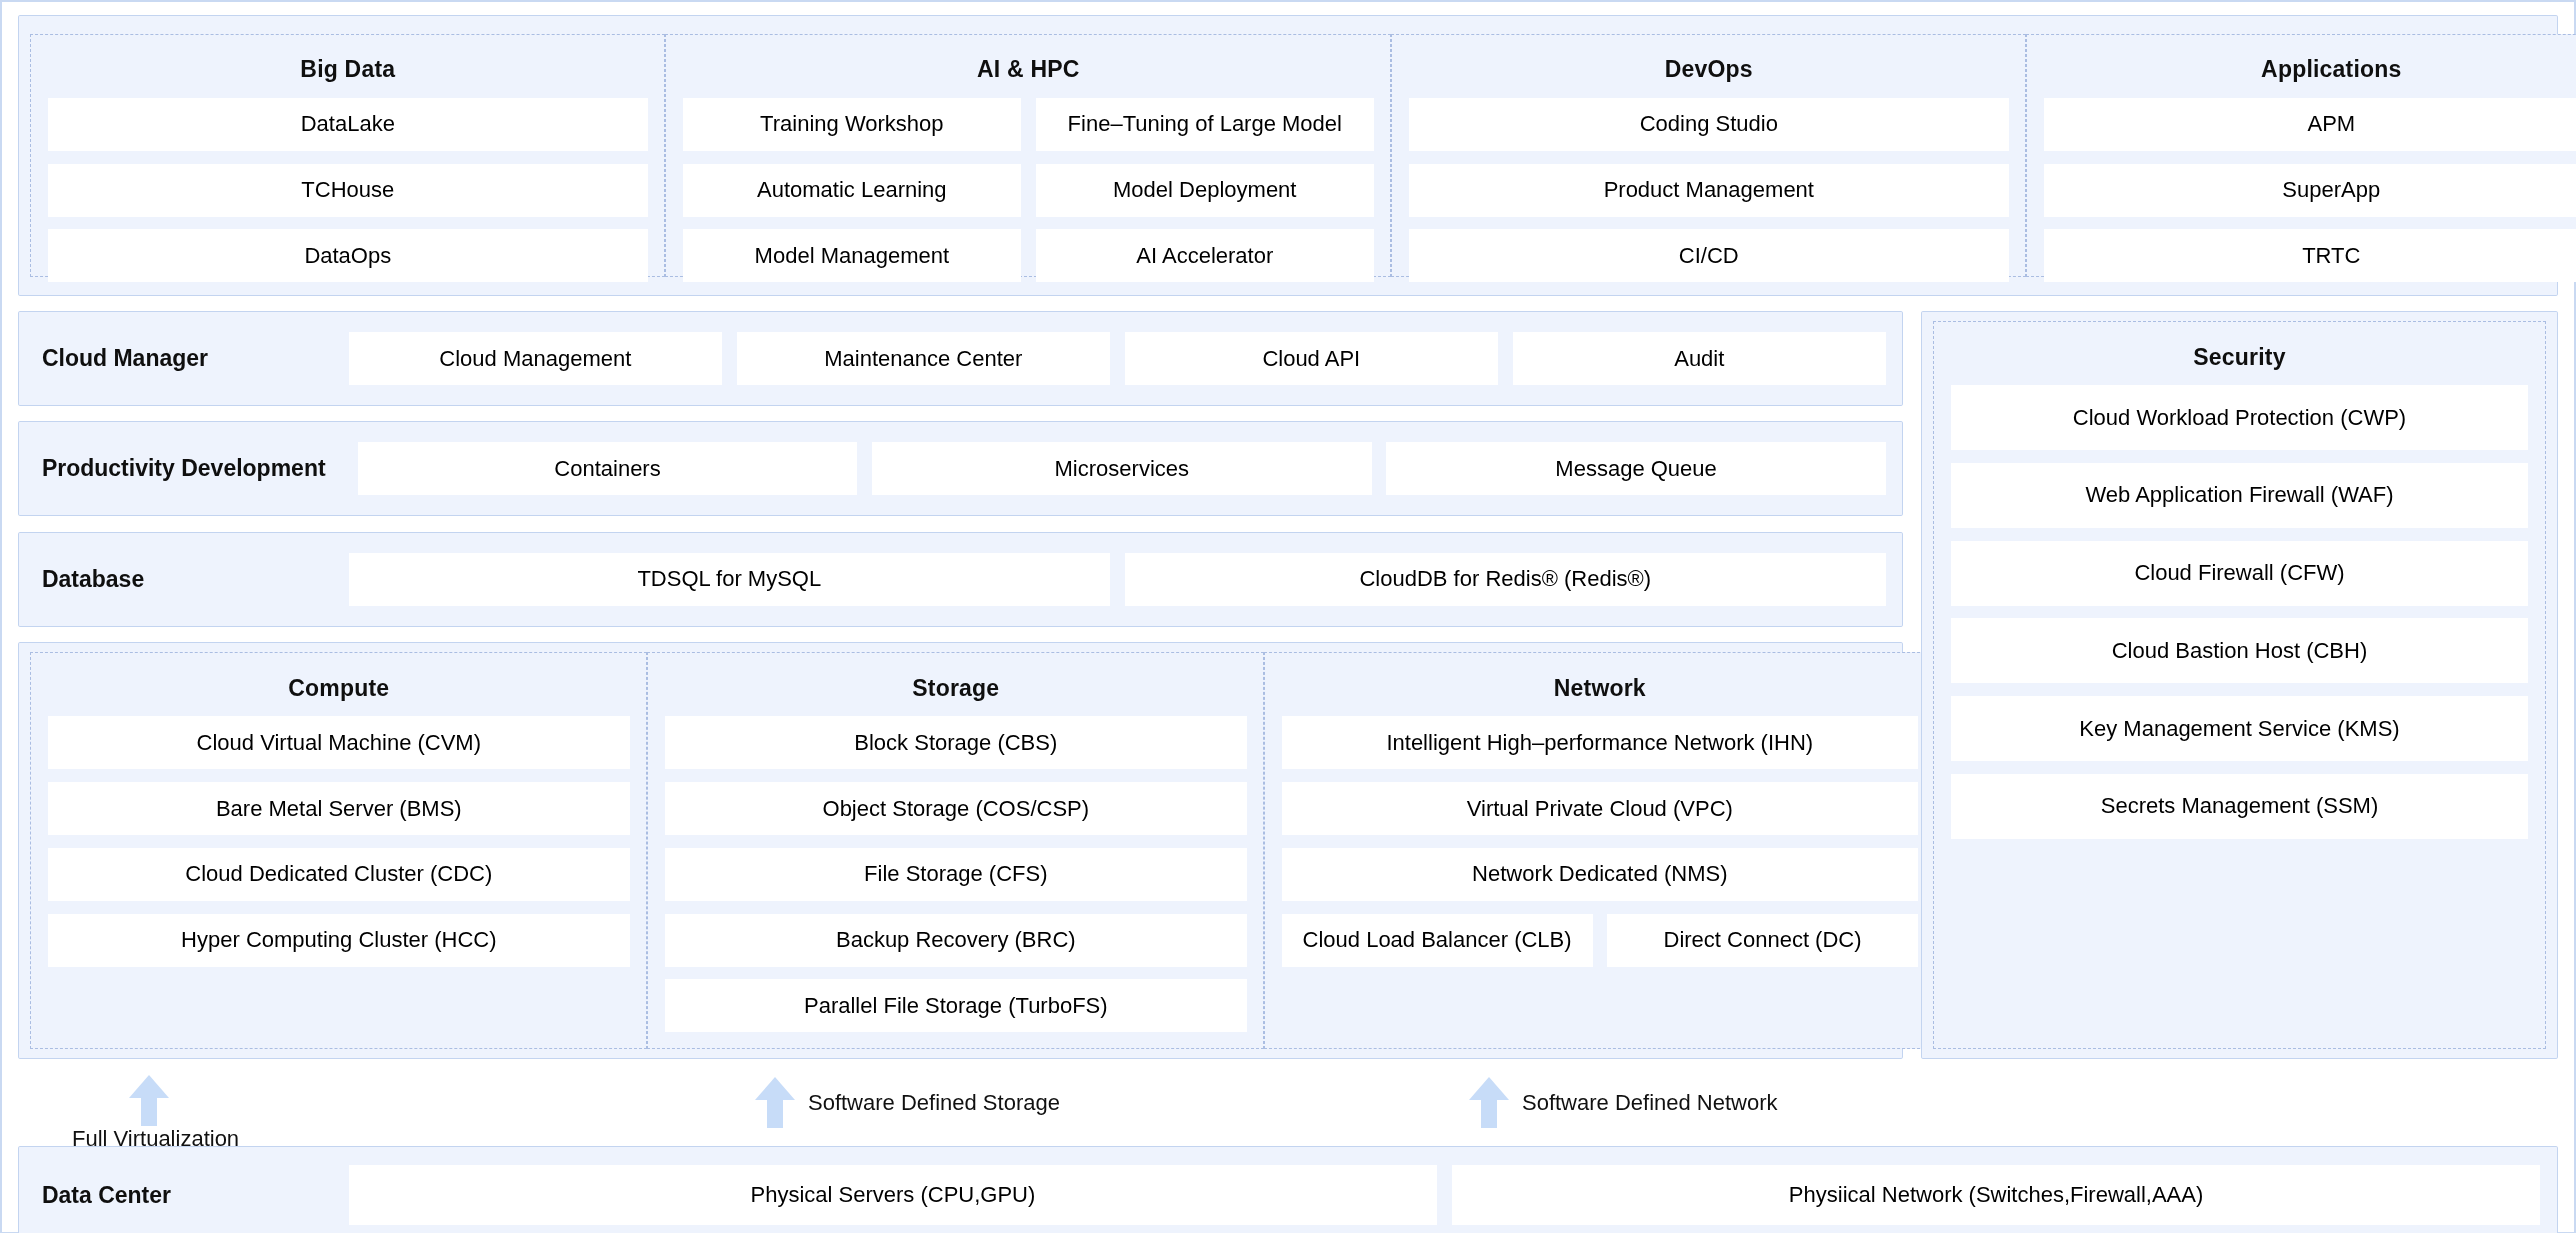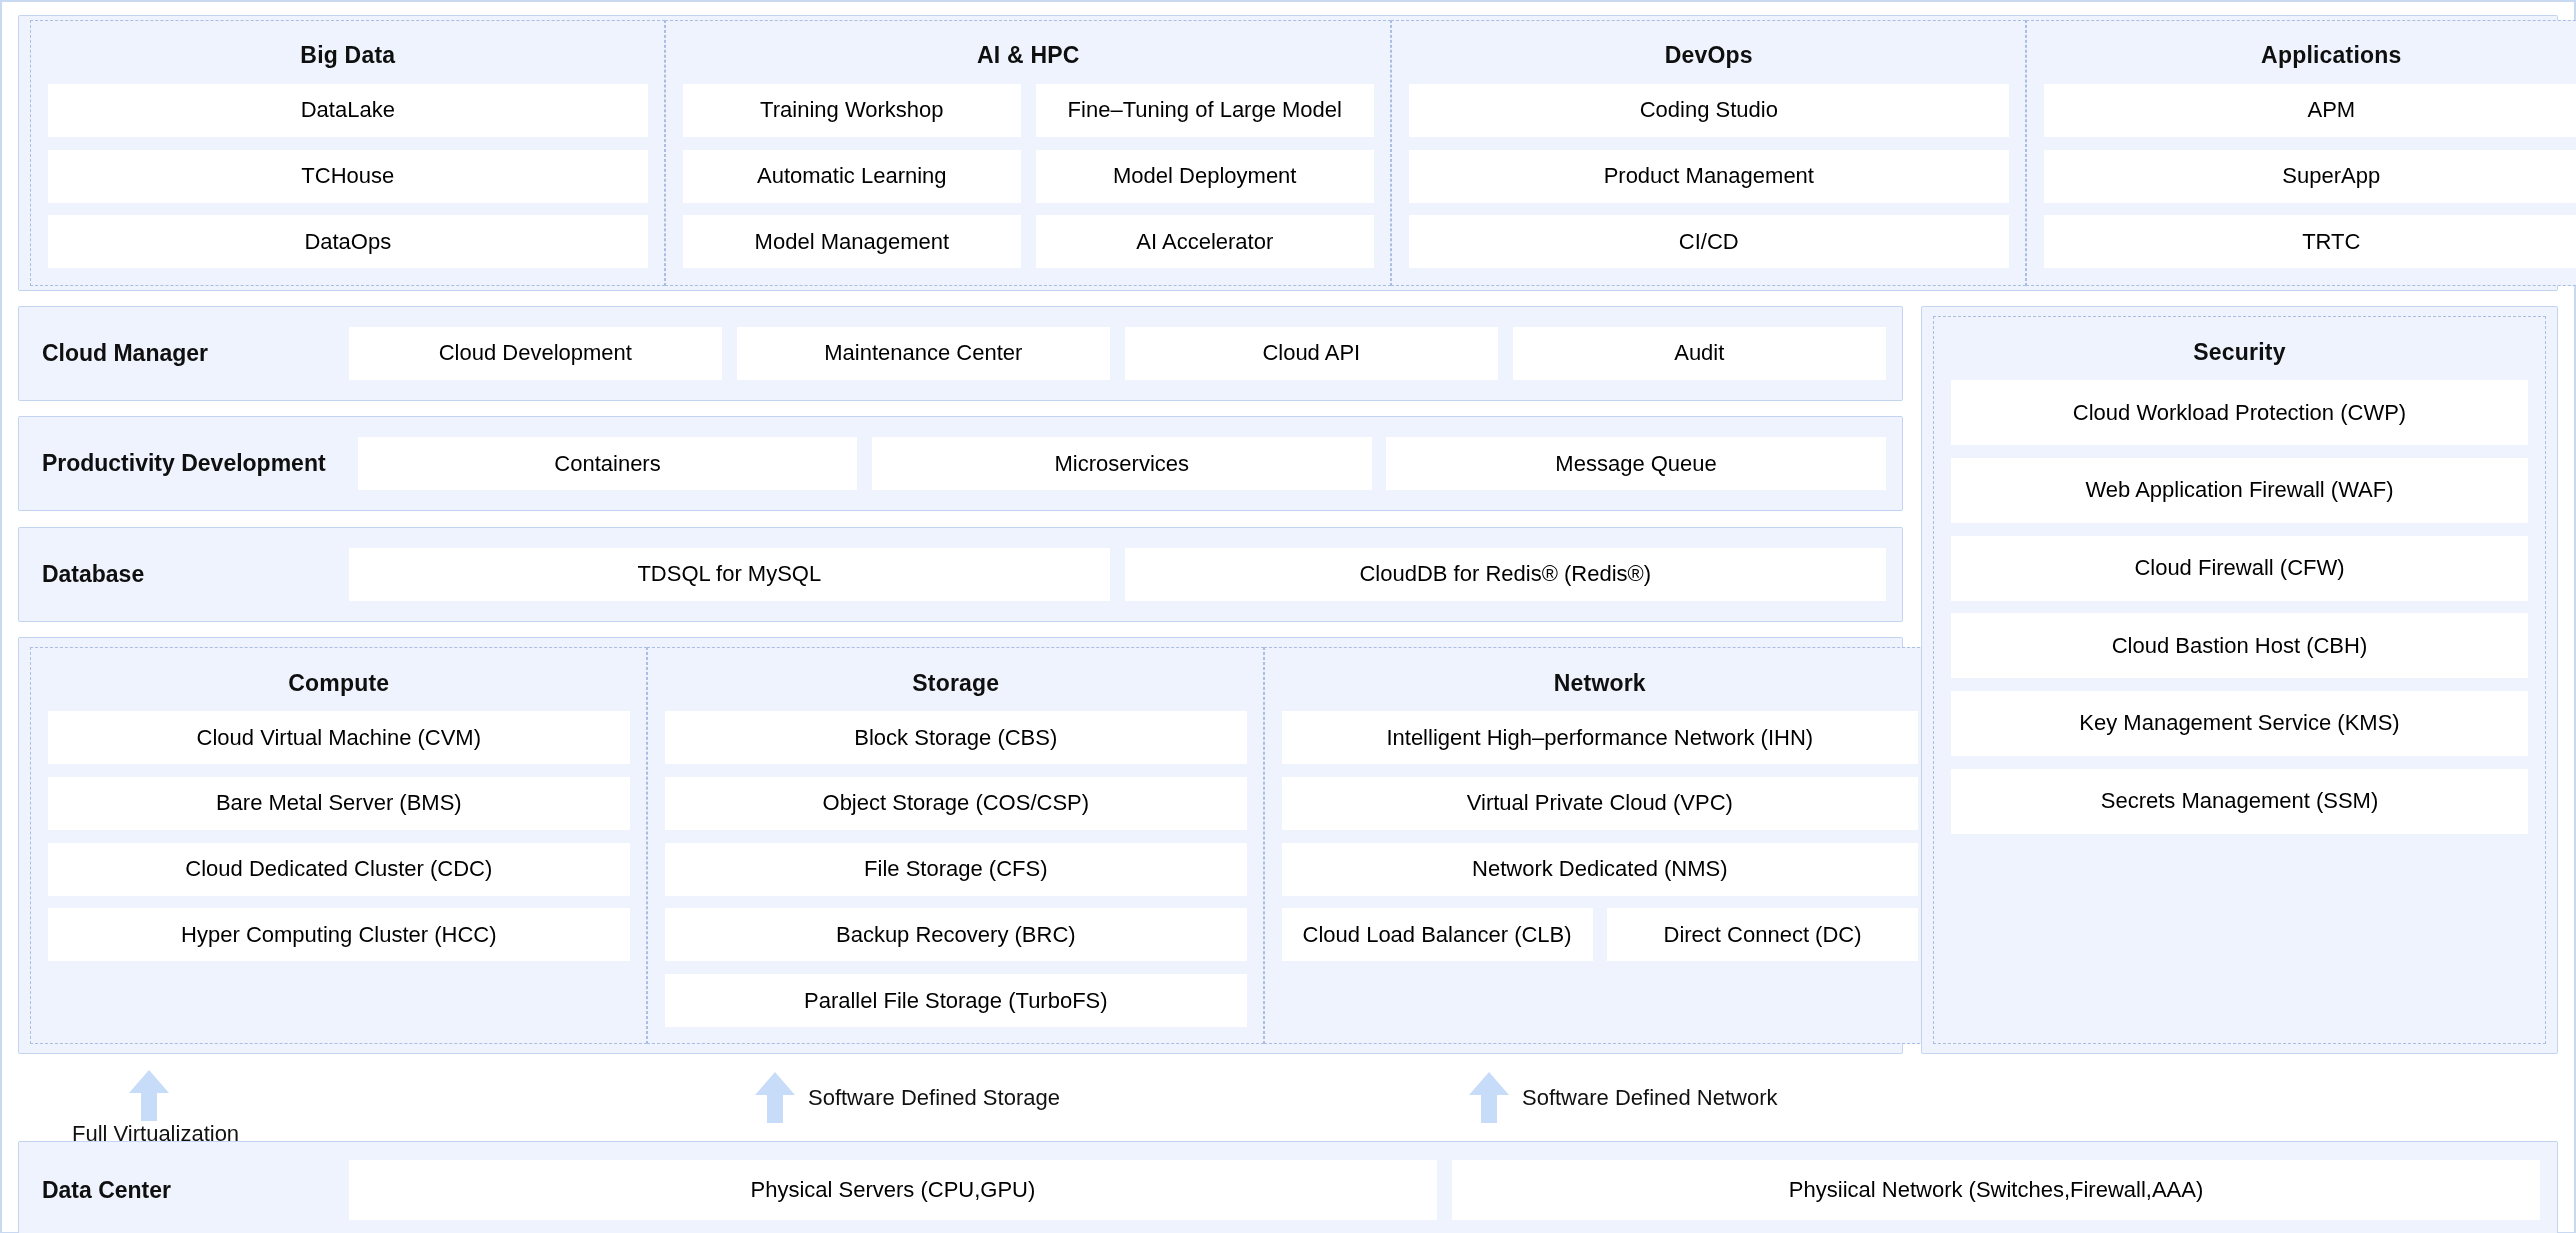--- a/index.html
+++ b/index.html
@@ -70,21 +70,21 @@
   }
 
   .tile-col { display: flex; flex-direction: column; gap: 12.7px; flex: 1; }
   .tile-row { display: flex; gap: 14.5px; }
   .tile-row > .tile { flex: 1; }
 
   
   #top-band {
     display: flex;
     gap: 0;
-    padding: 4px 11px;
+    padding: 18px 11px;
     height: 281px;
   }
   #top-band .dashed { flex: 0 0 auto; }
   .tb-bigdata   { width: 635px; }
   .tb-aihpc     { width: 726px; }
   .tb-devops    { width: 635px; }
   .tb-apps      { width: 610px; }
 
   
   #mid {
@@ -241,21 +241,21 @@
 
   </div>
 
   <div id="mid">
 
     <div id="mid-left">
 
       <div class="panel lrow lrow-cm">
         <div class="row-label">Cloud Manager</div>
         <div class="row-tiles">
-          <div class="tile">Cloud Development</div>
+          <div class="tile">Cloud Management</div>
           <div class="tile">Maintenance Center</div>
           <div class="tile">Cloud API</div>
           <div class="tile">Audit</div>
         </div>
       </div>
 
       <div class="panel lrow lrow-pd">
         <div class="row-label">Productivity Development</div>
         <div class="row-tiles">
           <div class="tile">Containers</div>

